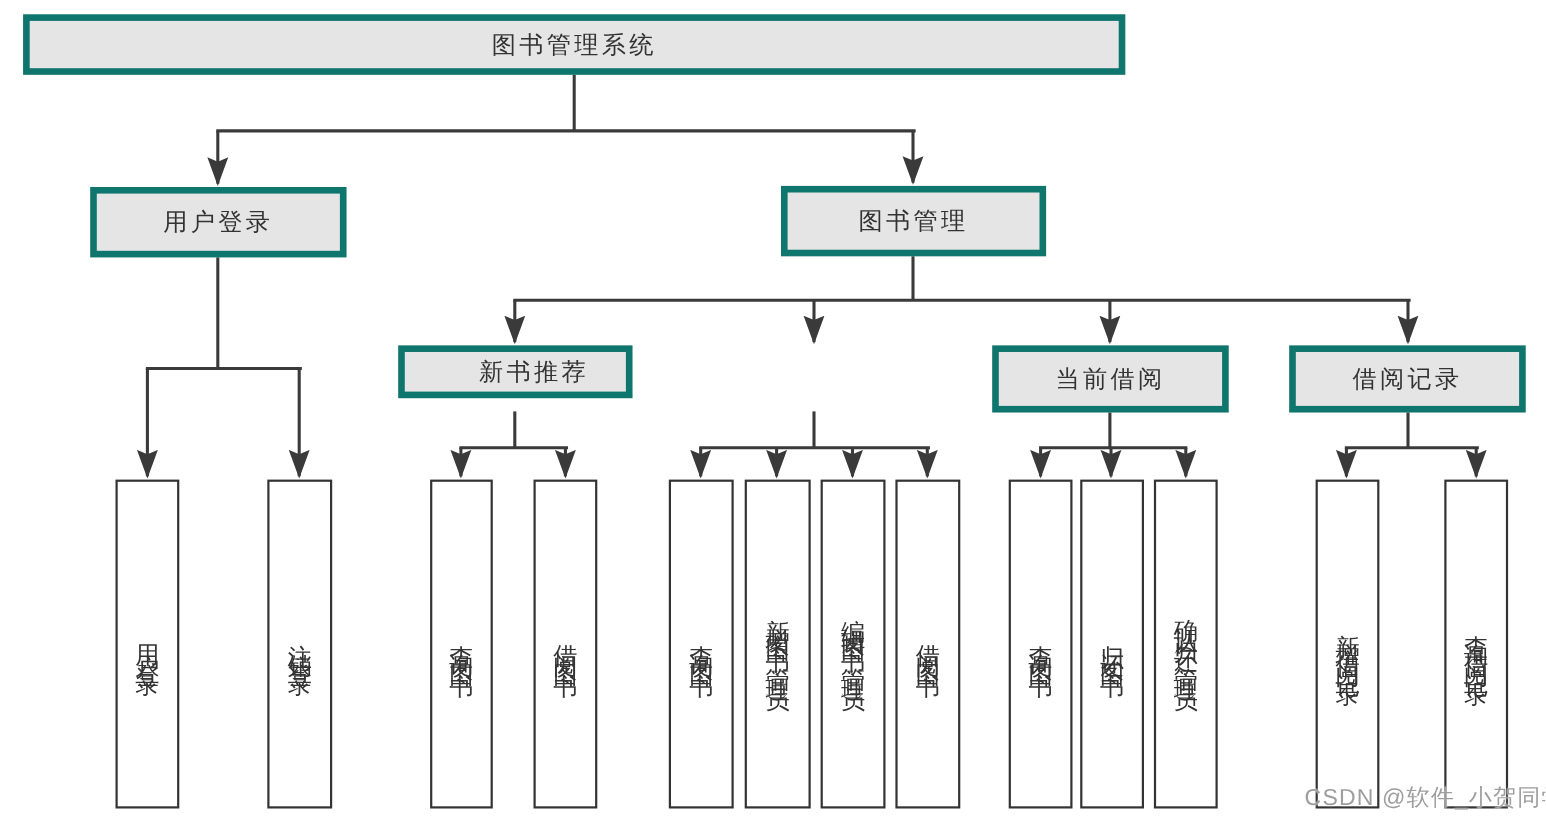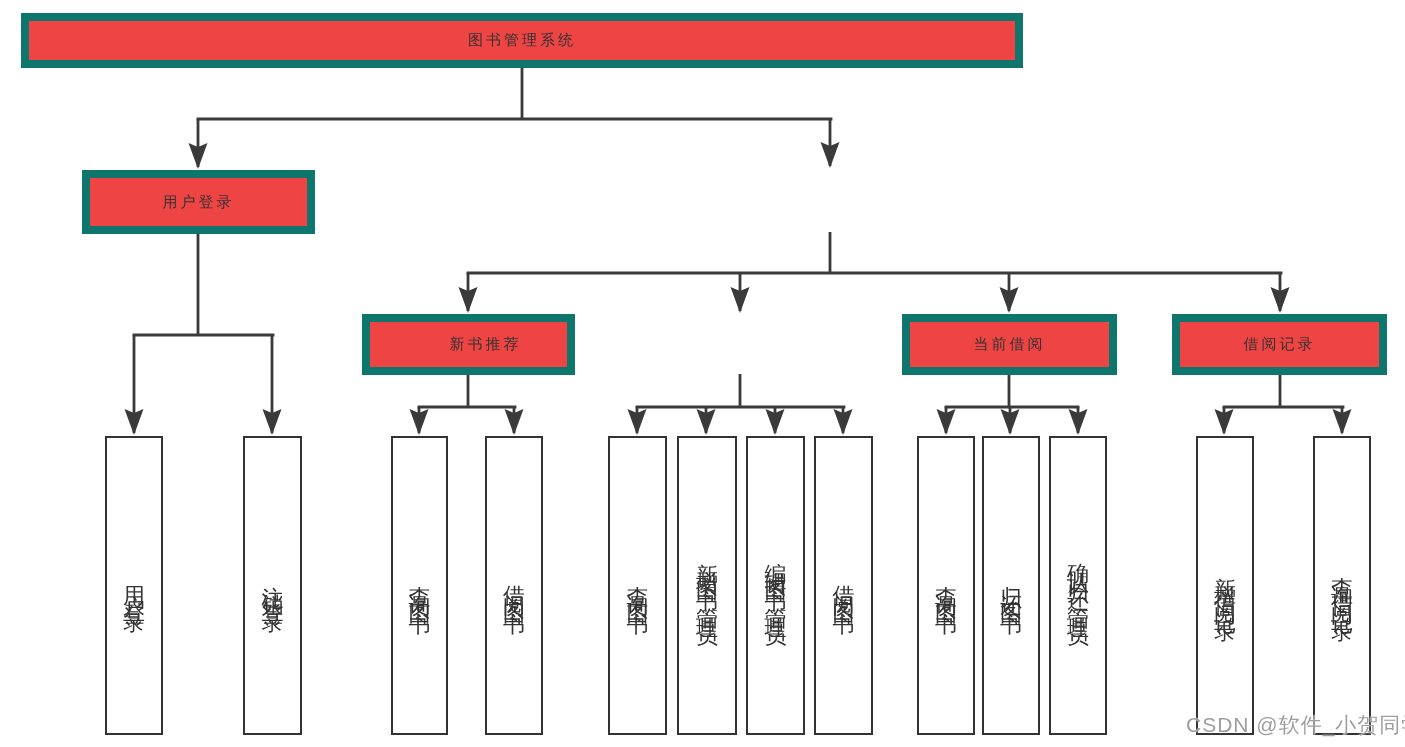--- a/index.html
+++ b/index.html
@@ -8,24 +8,24 @@
     width:1405px;height:747px;
     background:#ffffff;
     font-family:"Liberation Sans","DejaVu Sans",sans-serif;
     color:#333333;
     overflow:hidden;
   }
   #connectors{position:absolute;left:0;top:0;width:1405px;height:747px;}
   .box{
     position:absolute;
     box-sizing:border-box;
-    background:#ef4444;
-    border:8px solid #0f766e;
+    background:#e5e5e5;
+    border:6px solid #0f766e;
     display:flex;align-items:center;justify-content:center;
-    font-size:15px;letter-spacing:3px;
+    font-size:22px;letter-spacing:3px;
     white-space:nowrap;
   }
   .vbox{
     position:absolute;
     box-sizing:border-box;
     background:#ffffff;
     border:2.5px solid #333333;
     height:299px;top:436px;
     display:flex;align-items:center;justify-content:center;
   }
@@ -98,22 +98,23 @@
       <line x1="1280" y1="374" x2="1280" y2="407"></line>
       <line x1="1224" y1="407" x2="1343" y2="407" stroke-linecap="square"></line>
       <line x1="1224" y1="407" x2="1224" y2="433" marker-end="url(#arw)"></line>
       <line x1="1342" y1="407" x2="1342" y2="433" marker-end="url(#arw)"></line>
     </g>
   </svg>
 
   <div class="box" style="left:21px;top:13px;width:1002px;height:55px;">图书管理系统</div>
 
   <div class="box" style="left:82px;top:170px;width:233px;height:64px;">用户登录</div>
+  <div class="box" style="left:710px;top:169px;width:241px;height:64px;">图书管理</div>
 
-  <div class="box" style="left:362px;top:314px;width:213px;height:61px;padding-left:34px;">新书推荐</div>
+  <div class="box" style="left:362px;top:314px;width:213px;height:48px;padding-left:34px;">新书推荐</div>
   <div class="box" style="left:902px;top:314px;width:215px;height:61px;text-align:center;">当前借阅</div>
   <div class="box" style="left:1172px;top:314px;width:215px;height:61px;">借阅记录</div>
 
   <div class="vbox" style="left:105px;width:58px;">
     <span>用户登录</span>
   </div>
   <div class="vbox" style="left:243px;width:59px;">
     <span>注销登录</span>
   </div>
 

